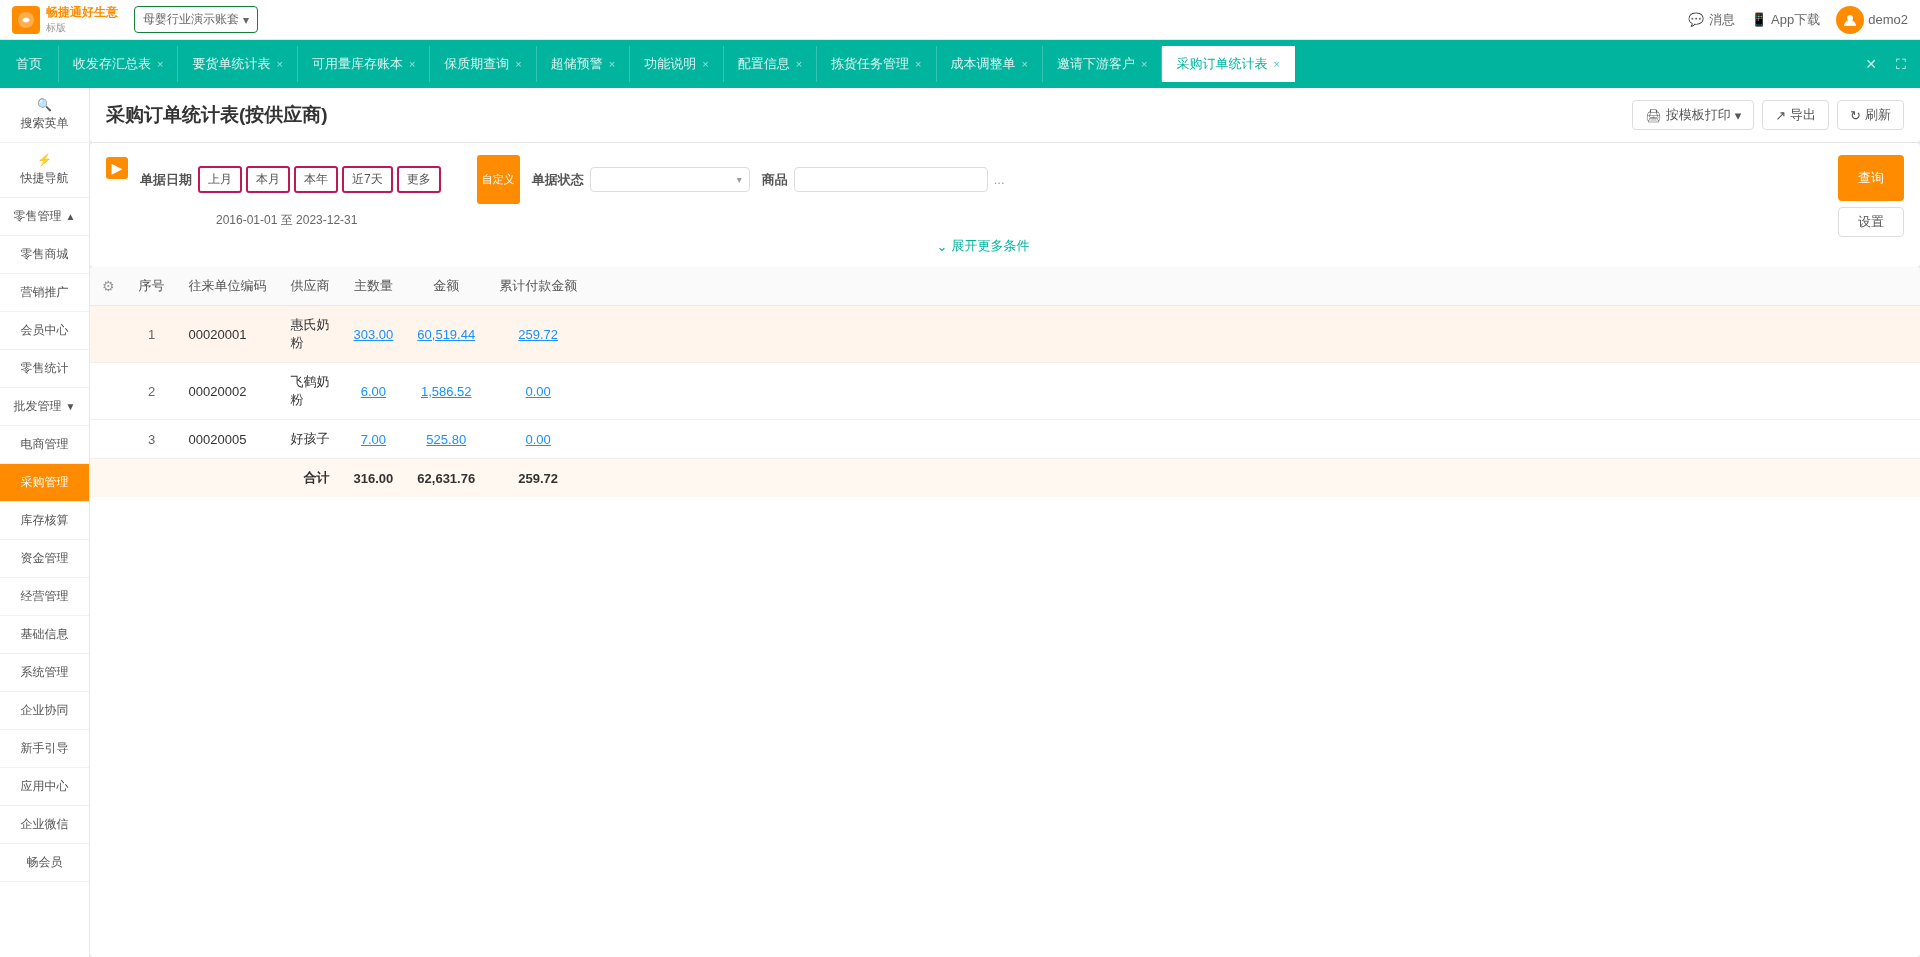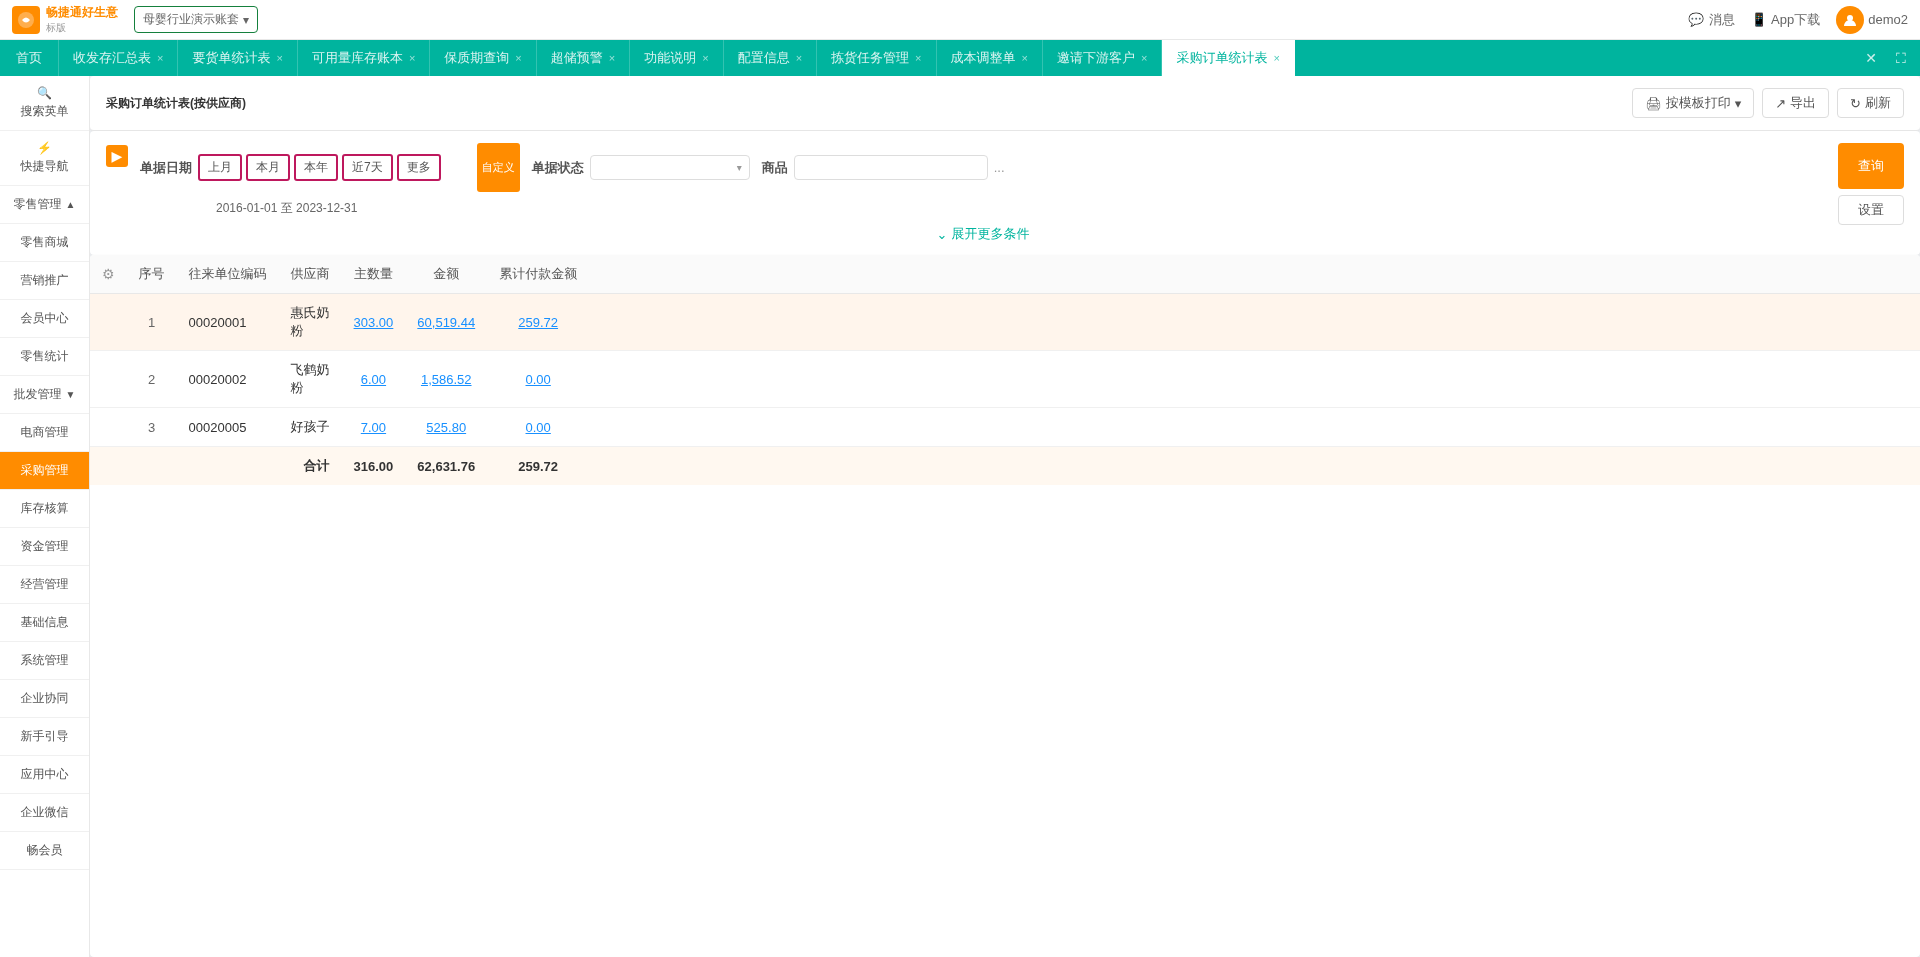--- a/index.html
+++ b/index.html
@@ -9,21 +9,21 @@
     .top-bar { height: 40px; background: #fff; display: flex; align-items: center; padding: 0 12px; border-bottom: 1px solid #e8e8e8; justify-content: space-between; }
     .top-bar-left { display: flex; align-items: center; gap: 16px; }
     .logo-area { display: flex; align-items: center; gap: 6px; }
     .logo-icon { width: 28px; height: 28px; background: #ff8c00; border-radius: 4px; display: flex; align-items: center; justify-content: center; color: white; font-size: 10px; font-weight: bold; }
     .workspace-selector { display: flex; align-items: center; gap: 4px; padding: 4px 8px; border: 1px solid #15803d; border-radius: 4px; cursor: pointer; color: #666; font-size: 12px; }
     .top-bar-right { display: flex; align-items: center; gap: 16px; }
     .top-bar-action { display: flex; align-items: center; gap: 4px; cursor: pointer; color: #666; font-size: 13px; }
     .user-avatar { width: 28px; height: 28px; border-radius: 50%; background: #ff8c00; display: flex; align-items: center; justify-content: center; color: white; font-size: 12px; }
 
     
-    .nav-tabs { height: 36px; background: #00b49e; display: flex; align-items: center; padding: 0 0 0 0; overflow: hidden; position: relative; }
+    .nav-tabs { height: 48px; background: #00b49e; display: flex; align-items: center; padding: 0 0 0 0; overflow: hidden; position: relative; }
     .nav-tab { height: 36px; padding: 0 14px; display: flex; align-items: center; gap: 4px; cursor: pointer; color: rgba(255,255,255,0.85); font-size: 13px; white-space: nowrap; position: relative; border-right: 1px solid rgba(255,255,255,0.2); }
     .nav-tab.active { background: #fff; color: #00b49e; }
     .nav-tab .close-btn { font-size: 11px; opacity: 0.7; cursor: pointer; margin-left: 2px; }
     .nav-tab.home-tab { padding: 0 16px; }
     .nav-tabs-end { margin-left: auto; display: flex; align-items: center; gap: 8px; padding-right: 8px; }
     .nav-tab-close-icon { width: 22px; height: 22px; display: flex; align-items: center; justify-content: center; cursor: pointer; color: rgba(255,255,255,0.8); font-size: 14px; }
     .nav-tab-expand-icon { width: 22px; height: 22px; display: flex; align-items: center; justify-content: center; cursor: pointer; color: rgba(255,255,255,0.8); font-size: 14px; }
 
     
     .main-layout { display: flex; flex: 1; overflow: hidden; }
@@ -34,21 +34,21 @@
     .sidebar-item.active { background: #ff8c00; color: #fff; }
     .sidebar-item.has-arrow { flex-direction: row; justify-content: center; gap: 4px; padding: 10px 8px; }
 
     
     .content { flex: 1; display: flex; flex-direction: column; overflow: hidden; background: #f0f2f5; }
 
     .page-card { background: #fff; border-radius: 4px; box-shadow: 0 1px 3px rgba(0,0,0,0.08); }
 
     
     .page-header { background: #fff; padding: 12px 16px; display: flex; align-items: center; justify-content: space-between; border-bottom: 1px solid #e8e8e8; }
-    .page-title { font-size: 12px; font-weight: bold; color: #333; }
+    .page-title { font-size: 19px; font-weight: bold; color: #333; }
     .page-header-actions { display: flex; align-items: center; gap: 8px; }
     .btn-template { background: #fff; border: 1px solid #ddd; border-radius: 4px; padding: 5px 12px; cursor: pointer; color: #555; font-size: 13px; display: flex; align-items: center; gap: 4px; }
     .btn-export { background: #fff; border: 1px solid #ddd; border-radius: 4px; padding: 5px 12px; cursor: pointer; color: #555; font-size: 13px; display: flex; align-items: center; gap: 4px; }
     .btn-refresh { background: #fff; border: 1px solid #ddd; border-radius: 4px; padding: 5px 12px; cursor: pointer; color: #555; font-size: 13px; display: flex; align-items: center; gap: 4px; }
     .filter-row { display: flex; align-items: center; gap: 12px; flex-wrap: wrap; }
     .filter-item { display: flex; align-items: center; gap: 6px; }
     .filter-label { color: #555; font-size: 13px; white-space: nowrap; font-weight: bold; }
     .filter-toggle { display: flex; align-items: center; gap: 4px; }
     .toggle-btn { padding: 3px 8px; border: 2px solid #be185d; border-radius: 3px; cursor: pointer; font-size: 12px; color: #555; background: #fff; }
     .date-range { display: flex; align-items: center; gap: 4px; font-size: 12px; color: #666; }

